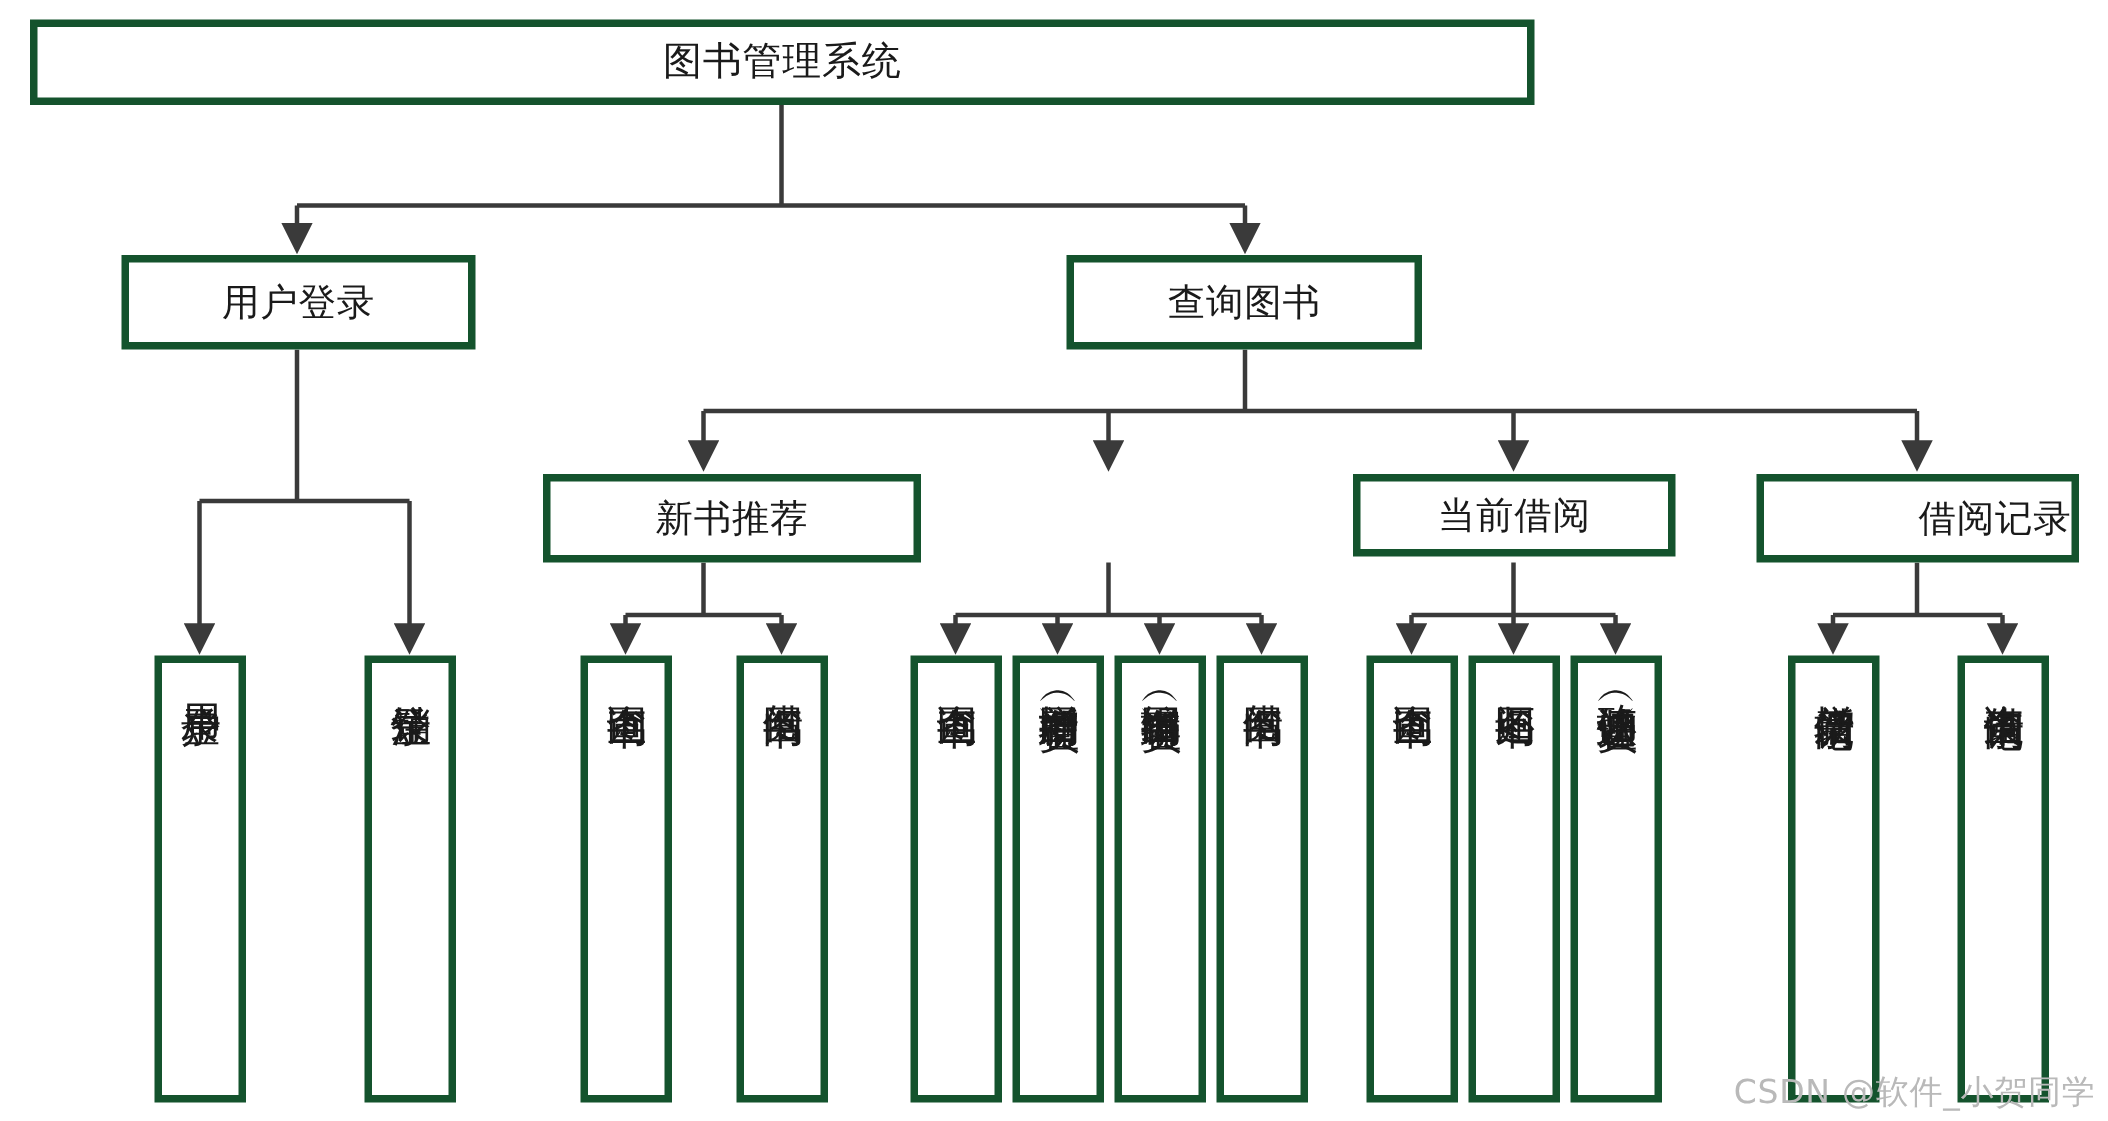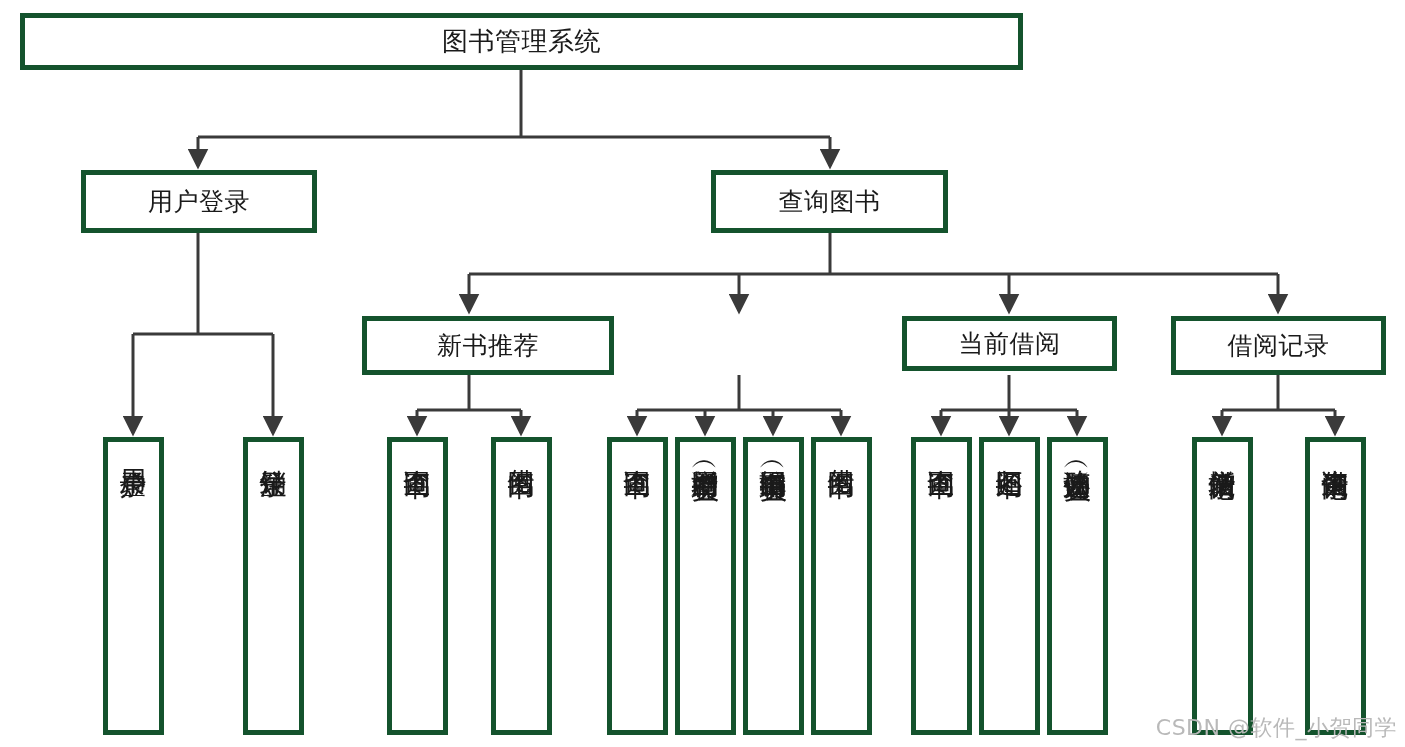--- a/index.html
+++ b/index.html
@@ -141,21 +141,21 @@
   <div class="node h" style="left:711px; top:170px; width:237px; height:63px;">
     <span class="label">查询图书</span>
   </div>
 
   <div class="node h" style="left:362px; top:316px; width:252px; height:59px;">
     <span class="label">新书推荐</span>
   </div>
   <div class="node h" style="left:902px; top:316px; width:215px; height:55px;">
     <span class="label">当前借阅</span>
   </div>
-  <div class="node h" style="left:1171px; top:316px; width:215px; height:59px;">
+  <div class="node h" style="left:1171px; top:316px; width:215px; height:59px;justify-content:flex-end;">
     <span class="label">借阅记录</span>
   </div>
 
   <div class="node v" style="left:103px; top:437px; width:61px; height:298px;">
     <span class="label">用户登录</span>
   </div>
   <div class="node v" style="left:243px; top:437px; width:61px; height:298px;">
     <span class="label">注销登录</span>
   </div>
 

